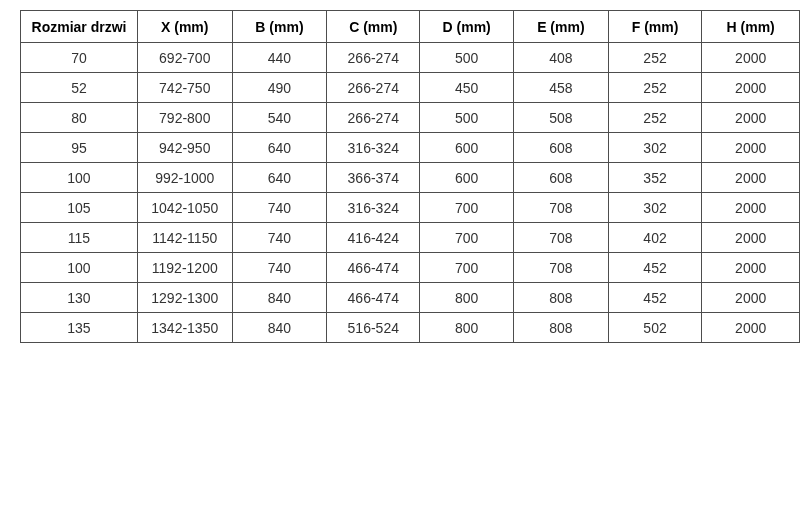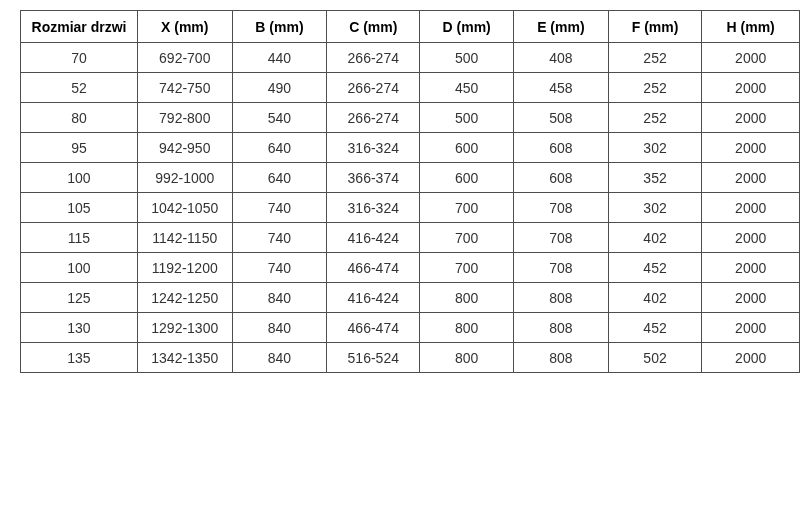--- a/index.html
+++ b/index.html
@@ -144,30 +144,20 @@
         <td>100</td>
         <td>1192-1200</td>
         <td>740</td>
         <td>466-474</td>
         <td>700</td>
         <td>708</td>
         <td>452</td>
         <td>2000</td>
       </tr>
       <tr>
-        <td>125</td>
-        <td>1242-1250</td>
-        <td>840</td>
-        <td>416-424</td>
-        <td>800</td>
-        <td>808</td>
-        <td>402</td>
-        <td>2000</td>
-      </tr>
-      <tr>
         <td>130</td>
         <td>1292-1300</td>
         <td>840</td>
         <td>466-474</td>
         <td>800</td>
         <td>808</td>
         <td>452</td>
         <td>2000</td>
       </tr>
       <tr>

